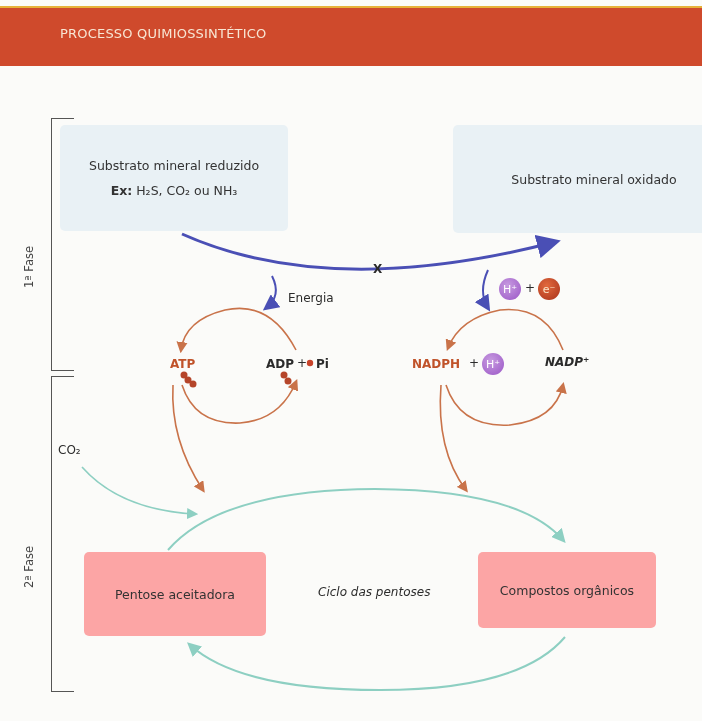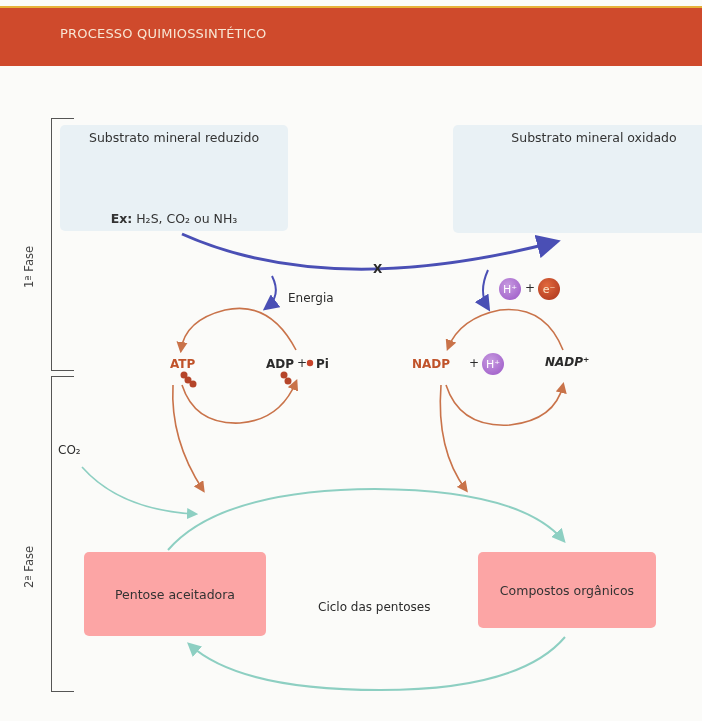--- a/index.html
+++ b/index.html
@@ -17,21 +17,21 @@
   .header-title {
     position: absolute; left: 60px; top: 18px;
     color: #f8e6d4; font-size: 13px; letter-spacing: 0.2px;
     font-family: "DejaVu Sans", sans-serif; font-weight: normal;
   }
   .box {
     position: absolute; border-radius: 5px;
     display: flex; flex-direction: column; align-items: center; justify-content: center;
     font-family: "DejaVu Sans", sans-serif; font-size: 12.5px; color: #333;
   }
-  .box-light { background: #e9f1f5; justify-content: space-between; }
+  .box-light { background: #e9f1f5; }
   .box-dark { background: #fca5a5; }
   .box .line { margin: 5px 0; white-space: nowrap; }
   .box b { font-weight: bold; }
   .label { position: absolute; font-family: "DejaVu Sans", sans-serif; font-size: 12px; white-space: nowrap; }
   .bold { font-weight: bold; }
   .orange { color: #c0532a; }
   .dark { color: #2b2b2b; }
   .bracket { position: absolute; border-left: 1.5px solid #555; border-top: 1.5px solid #555; border-bottom: 1.5px solid #555; }
   .fase-label {
     position: absolute; font-family: "DejaVu Sans", sans-serif; font-size: 11.5px; color: #444;
@@ -138,19 +138,19 @@
 
 <div class="hplus" style="left:499px; top:278px;">H⁺</div>
 <div class="label dark" style="left:525px; top:281px;">+</div>
 <div class="eminus" style="left:538px; top:278px;">e⁻</div>
 
 <div class="label bold orange" style="left:170px; top:357px;">ATP</div>
 <div class="label bold dark" style="left:266px; top:357px;">ADP</div>
 <div class="label dark" style="left:297px; top:356px;">+</div>
 <div class="label bold dark" style="left:316px; top:357px;">Pi</div>
 
-<div class="label bold orange" style="left:412px; top:357px;">NADP</div>
+<div class="label bold orange" style="left:412px; top:357px;">NADPH</div>
 <div class="label dark" style="left:469px; top:356px;">+</div>
 <div class="hplus" style="left:482px; top:353px;">H⁺</div>
 <div class="label bold dark" style="left:545px; top:355px;font-style:italic;">NADP⁺</div>
 
 <div class="label dark" style="left:58px; top:443px;">CO₂</div>
-<div class="label dark" style="left:318px; top:600px;">Ciclo das pentoses</div>
+<div class="label dark" style="left:318px; top:585px;font-style:italic;">Ciclo das pentoses</div>
 
 </body></html>

